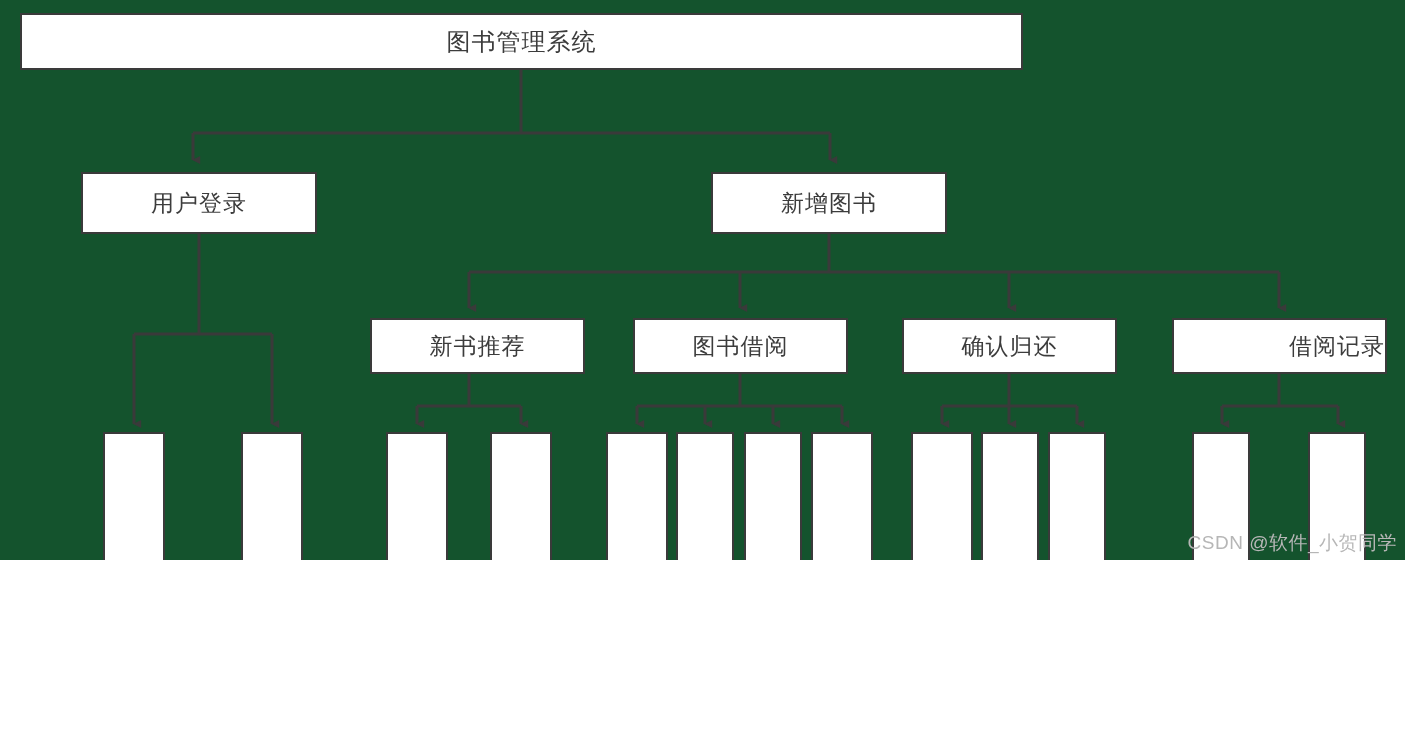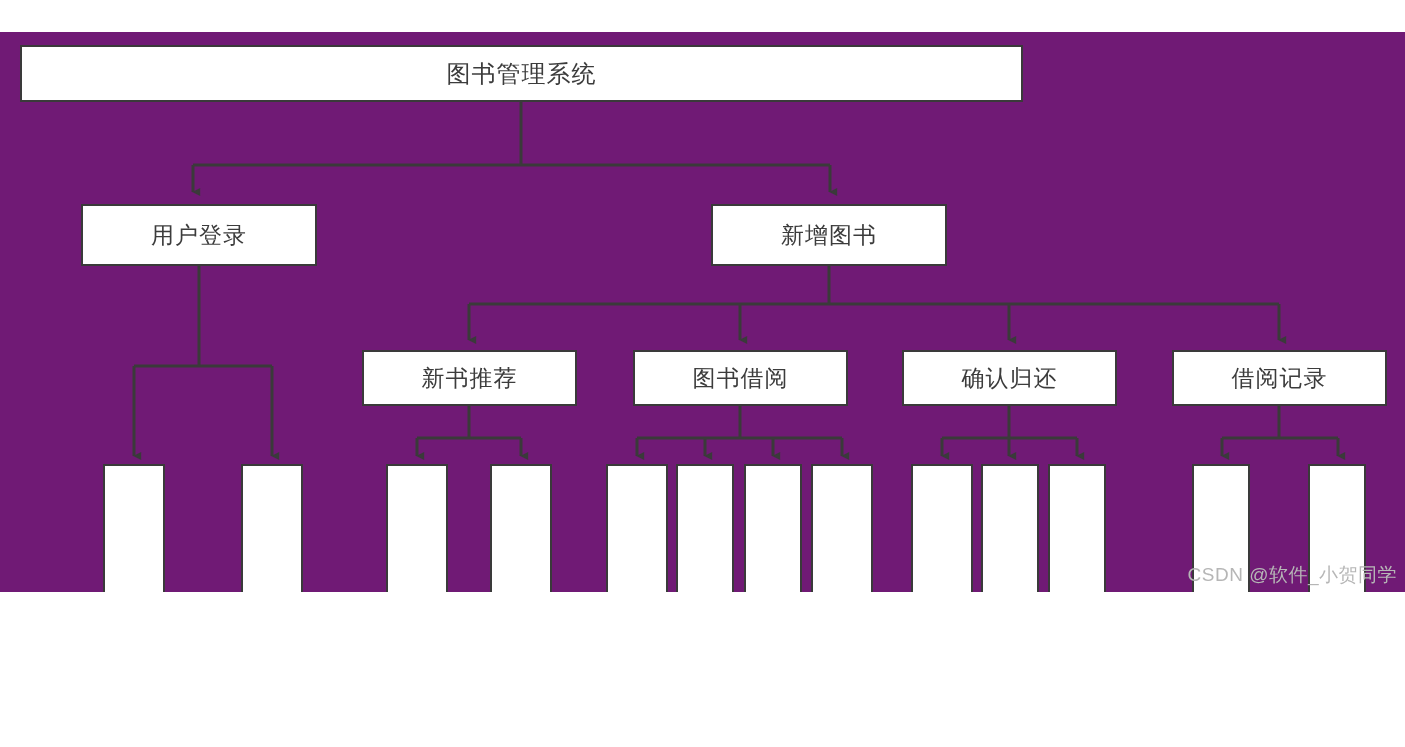--- a/index.html
+++ b/index.html
@@ -8,23 +8,22 @@
     padding: 0;
     background: #ffffff;
   }
   body {
     font-family: "Liberation Sans", "DejaVu Sans", sans-serif;
   }
   #diagram-root {
     position: relative;
     width: 1405px;
     height: 560px;
-    background: #701a75;
+    background: #14532d;
     overflow: hidden;
-    margin-top: 32px;
   }
   #diagram-svg {
     position: absolute;
     left: 0;
     top: 0;
     width: 1405px;
     height: 747px;
     display: block;
   }
   .node-box {
@@ -132,30 +131,30 @@
     <span>图书管理系统</span>
   </div>
 
   <div class="node-box node-h" style="left:81px; top:172px; width:236px; height:62px;">
     <span>用户登录</span>
   </div>
   <div class="node-box node-h" style="left:711px; top:172px; width:236px; height:62px;">
     <span>新增图书</span>
   </div>
 
-  <div class="node-box node-h" style="left:362px; top:318px; width:215px; height:56px;">
+  <div class="node-box node-h" style="left:370px; top:318px; width:215px; height:56px;">
     <span>新书推荐</span>
   </div>
   <div class="node-box node-h" style="left:633px; top:318px; width:215px; height:56px;">
     <span>图书借阅</span>
   </div>
   <div class="node-box node-h" style="left:902px; top:318px; width:215px; height:56px;">
     <span>确认归还</span>
   </div>
-  <div class="node-box node-h" style="left:1172px; top:318px; width:215px; height:56px;">
+  <div class="node-box node-h" style="left:1172px; top:318px; width:215px; height:56px;justify-content:flex-end;">
     <span>借阅记录</span>
   </div>
 
   <div class="node-box node-v" style="left:103px; top:432px; width:62px; height:303px;">
     <span class="vtext">用户登录</span>
   </div>
   <div class="node-box node-v" style="left:241px; top:432px; width:62px; height:303px;">
     <span class="vtext">注销登录</span>
   </div>
 

